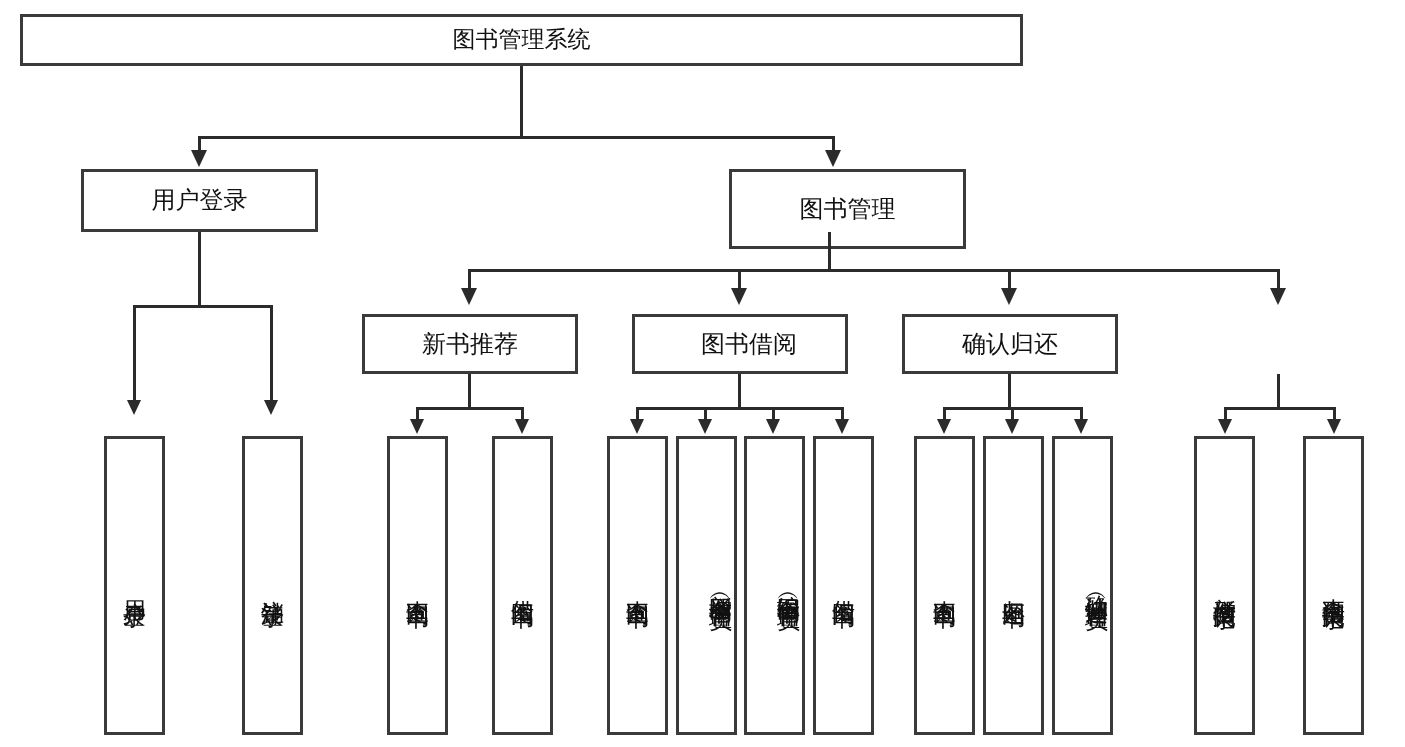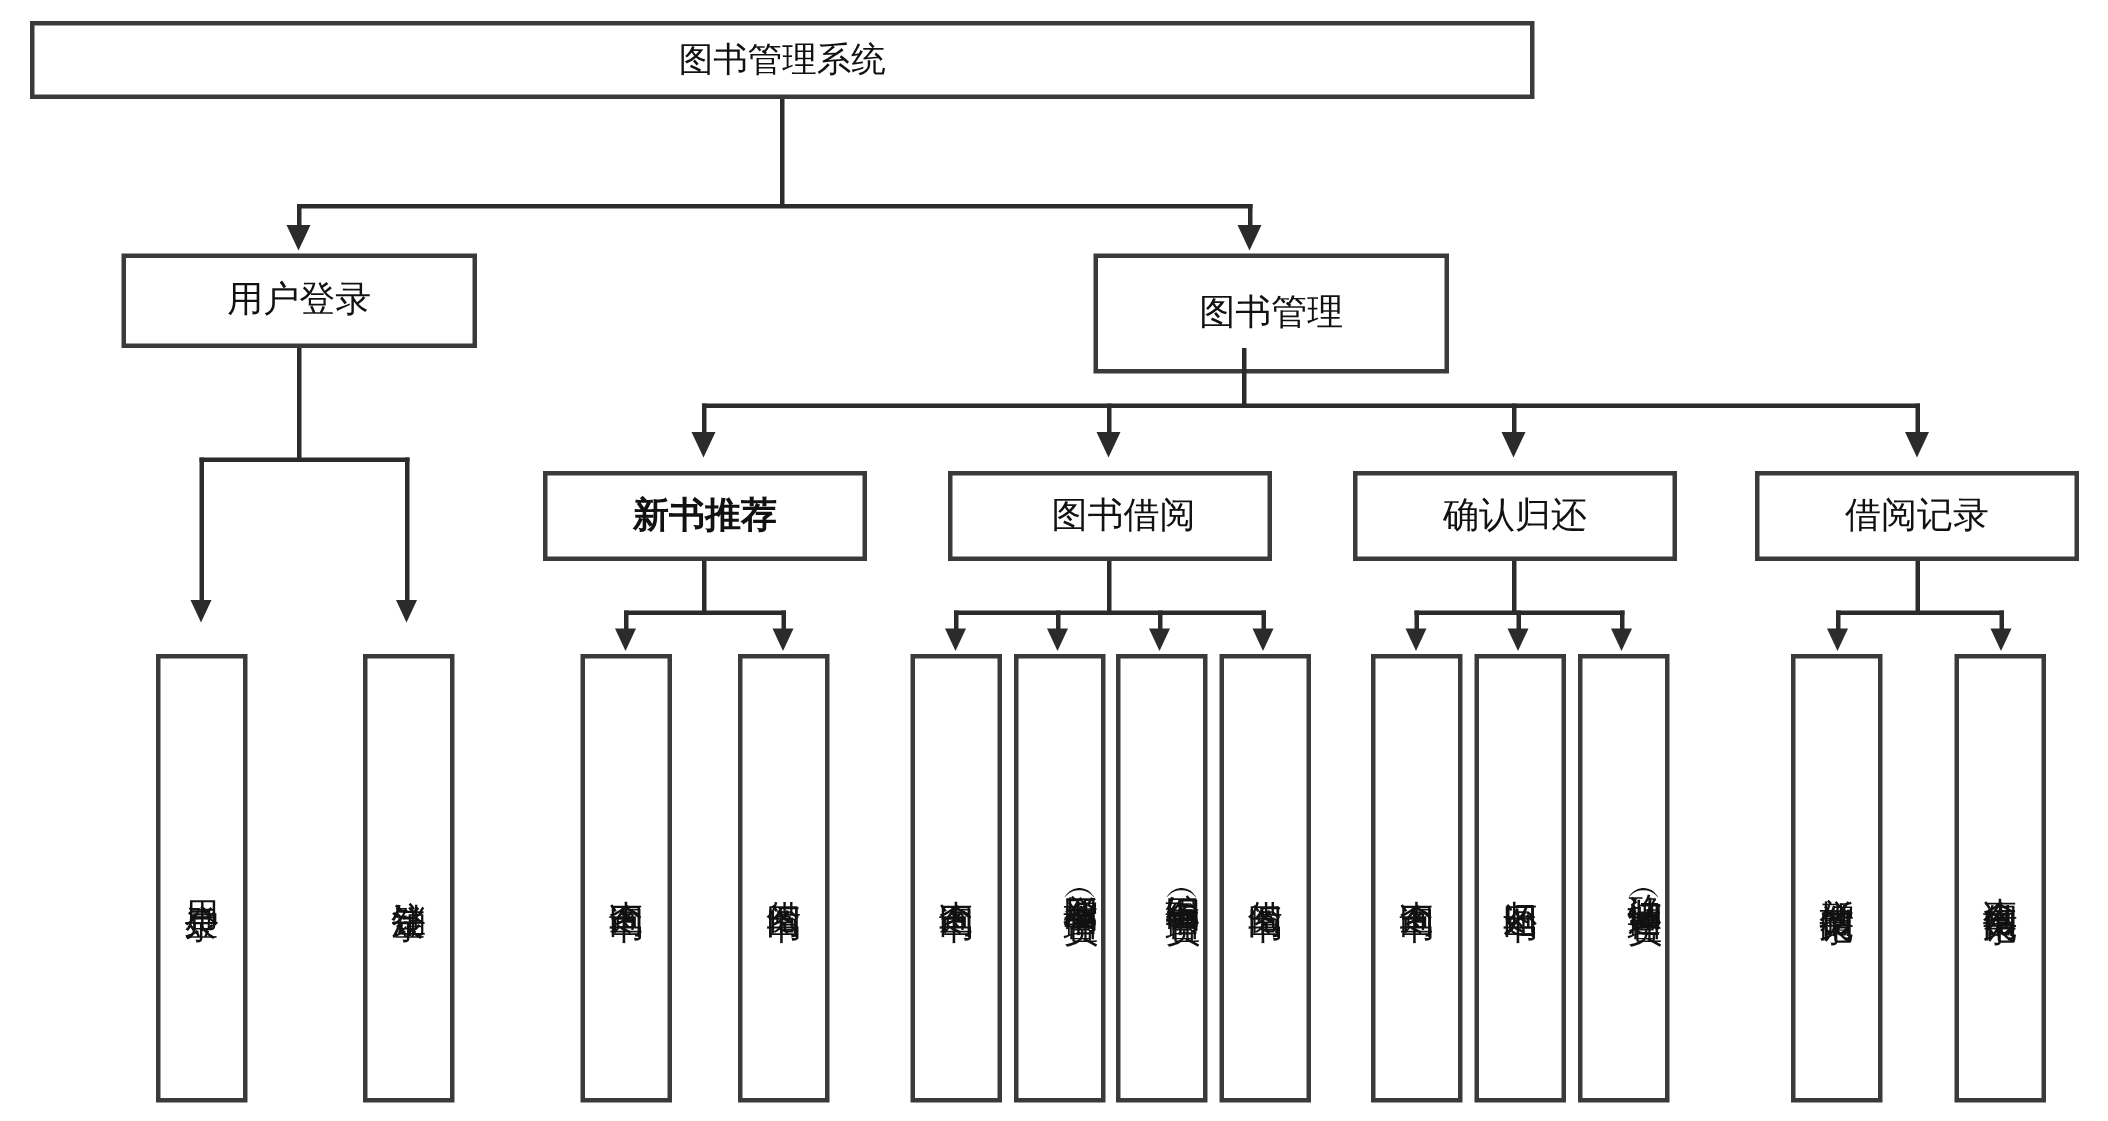--- a/index.html
+++ b/index.html
@@ -134,27 +134,26 @@
 
   <div class="vline" style="left:738px; top:269px; width:3px; height:24px;"></div>
   <div class="arrow" style="left:731px; top:288px;"></div>
 
   <div class="vline" style="left:1008px; top:269px; width:3px; height:24px;"></div>
   <div class="arrow" style="left:1001px; top:288px;"></div>
 
   <div class="vline" style="left:1277px; top:269px; width:3px; height:24px;"></div>
   <div class="arrow" style="left:1270px; top:288px;"></div>
 
-  <div class="node l3" style="left:362px; top:314px; width:216px; height:60px;font-weight:bold;">新书推荐</div>
+  <div class="node l3" style="left:362px; top:314px; width:216px; height:60px;">新书推荐</div>
 
   <div class="node l3" style="left:632px; top:314px; width:216px; height:60px;padding-left:18px;">图书借阅</div>
 
   <div class="node l3" style="left:902px; top:314px; width:216px; height:60px;">确认归还</div>
 
-  <div class="node l3" style="left:1170px; top:314px; width:216px; height:60px;">借阅记录</div>
 
   <div class="vline" style="left:468px; top:374px; width:3px; height:36px;"></div>
   <div class="hline" style="left:416px; top:407px; width:108px; height:3px;"></div>
   <div class="vline" style="left:416px; top:407px; width:3px; height:14px;"></div>
   <div class="arrow small" style="left:410px; top:419px;"></div>
   <div class="vline" style="left:521px; top:407px; width:3px; height:14px;"></div>
   <div class="arrow small" style="left:515px; top:419px;"></div>
 
   <div class="vline" style="left:738px; top:374px; width:3px; height:36px;"></div>
   <div class="hline" style="left:636px; top:407px; width:208px; height:3px;"></div>

